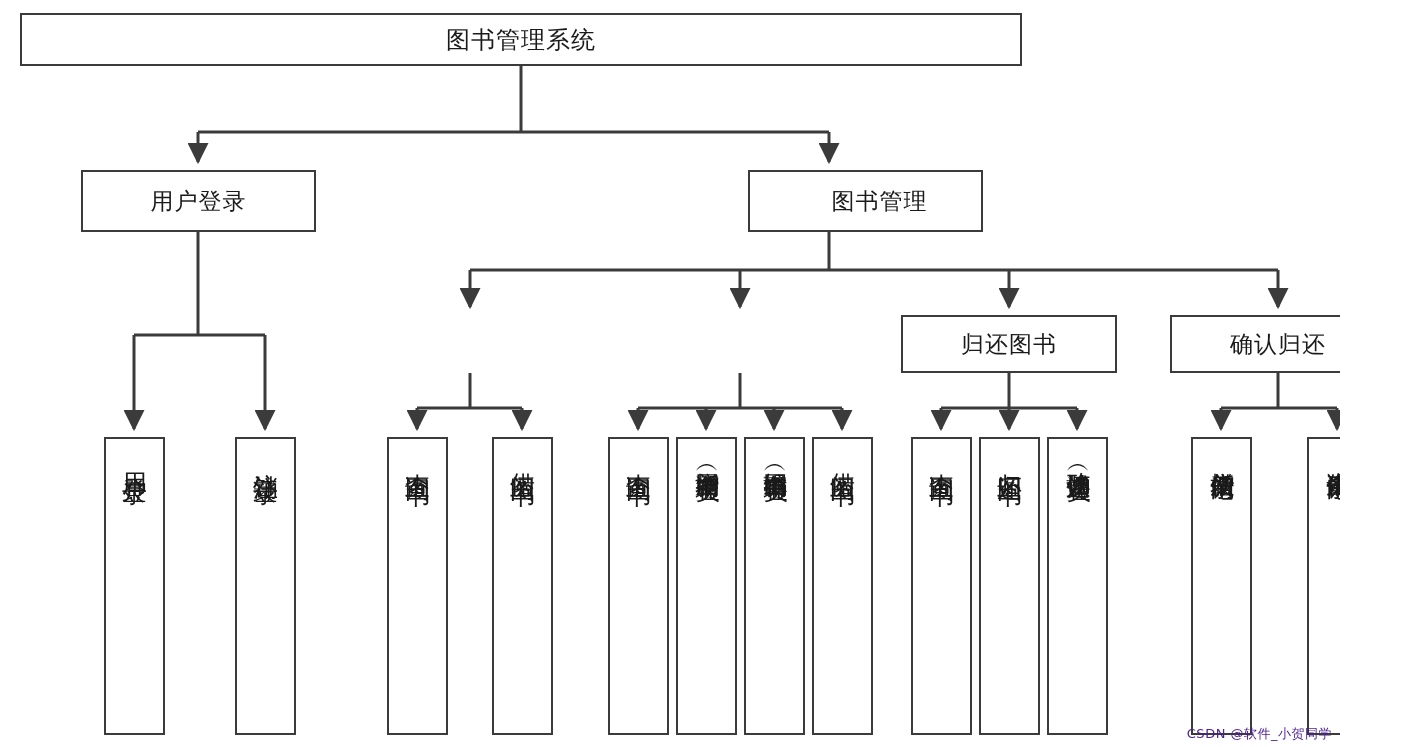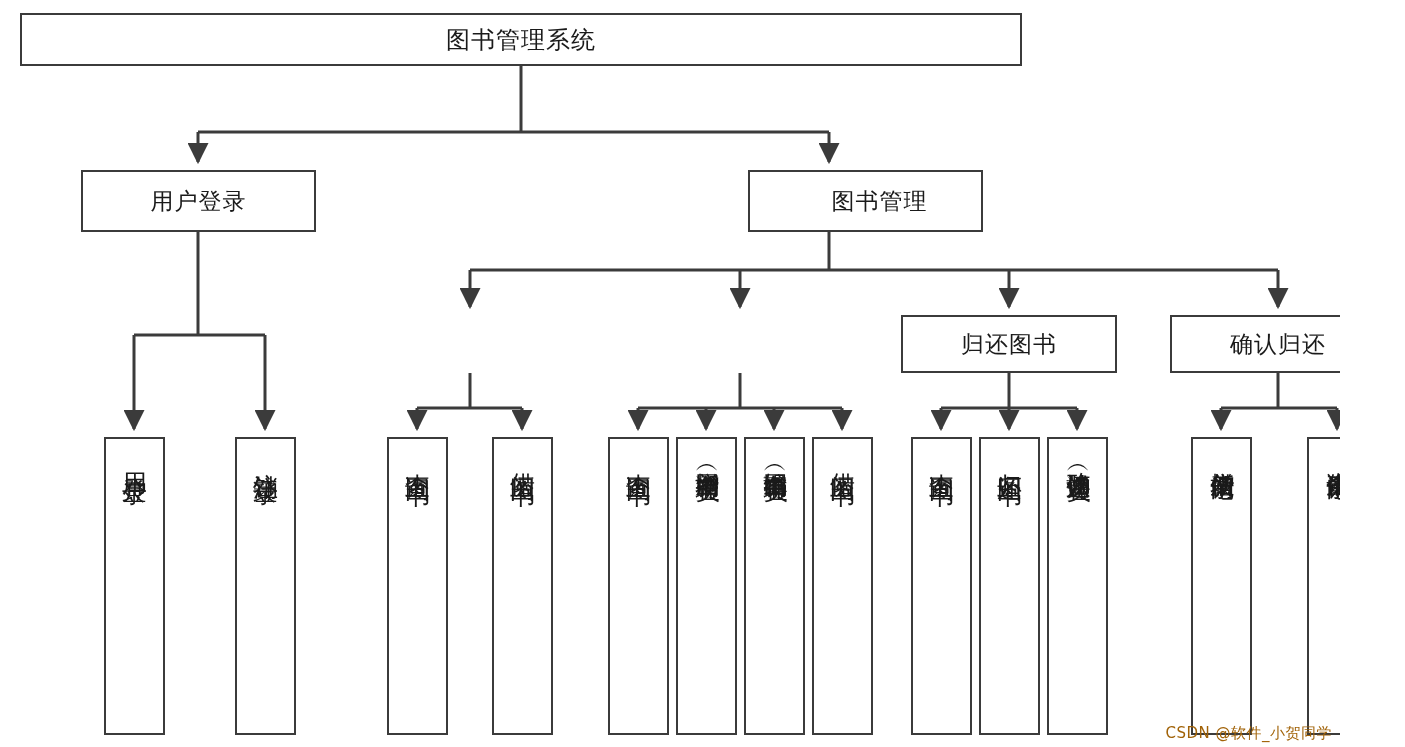--- a/index.html
+++ b/index.html
@@ -65,22 +65,22 @@
     white-space: nowrap;
   }
   .node.vert.tall .label {
     font-size: 24px;
     letter-spacing: 1px;
   }
   #watermark {
     position: absolute;
     right: 8px;
     bottom: 4px;
-    font-size: 15px;
-    color: #a16207;
+    font-size: 13px;
+    color: #4c1d95;
     letter-spacing: 0.5px;
     white-space: nowrap;
     font-family: "DejaVu Sans", "Liberation Sans", sans-serif;
   }
 </style>
 </head>
 <body>
 
 <div id="diagram-root">
 

